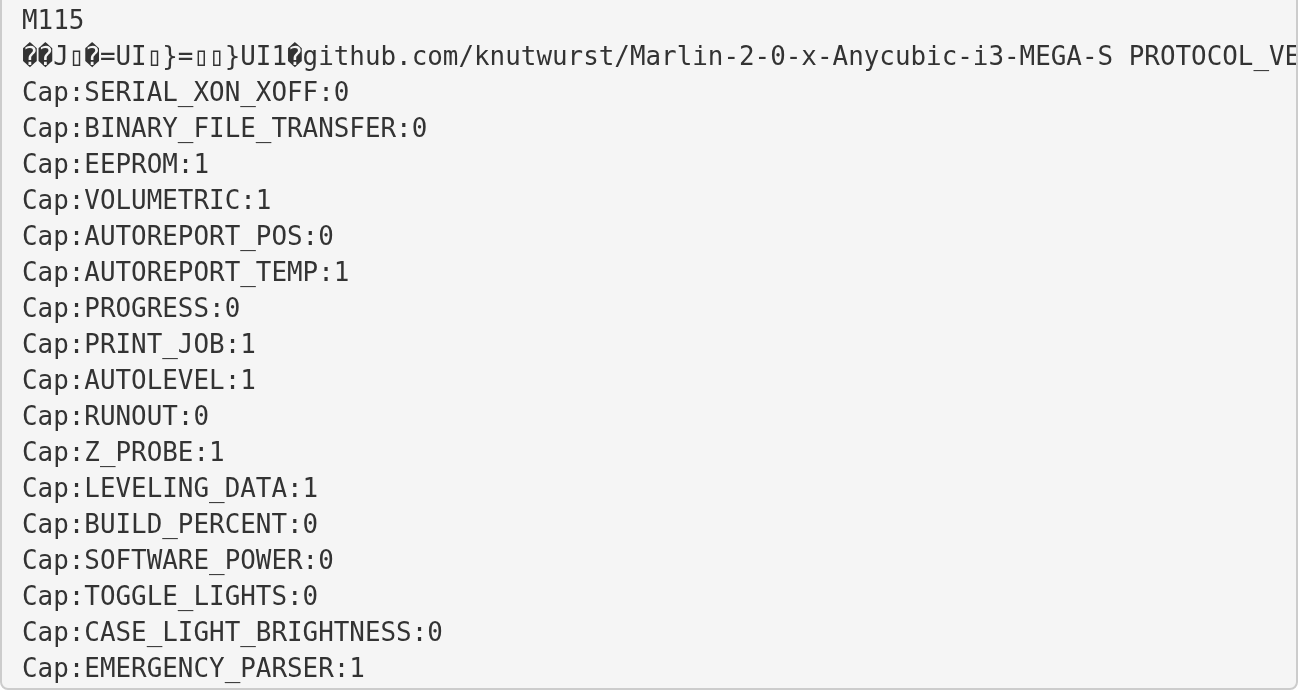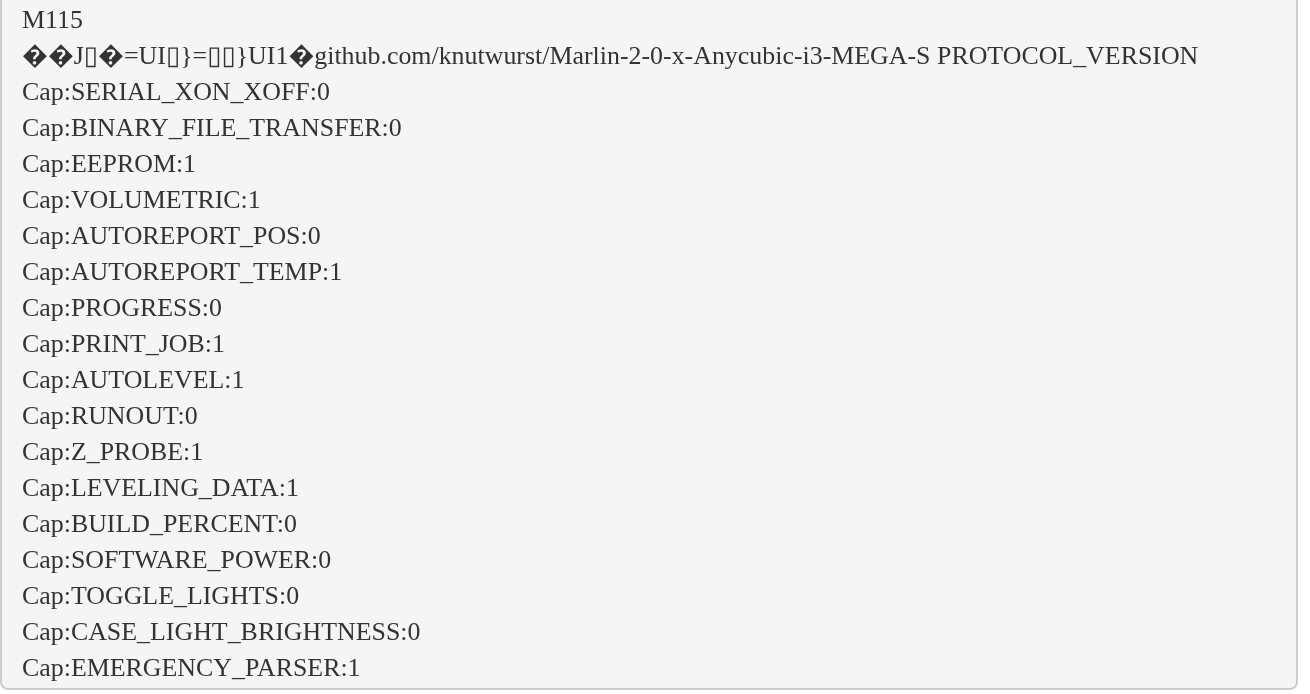--- a/index.html
+++ b/index.html
@@ -27,21 +27,20 @@
       padding: 20px 0 0 20px;
       font-family: "DejaVu Sans Mono", monospace;
       font-size: 25.9px;
       line-height: 36px;
       color: #333333;
       white-space: pre;
     }
     .line {
       display: block;
       height: 36px;
-      font-family: Liberation Serif, serif;
     }
   </style>
 </head>
 <body>
 
 <div class="code-block">
   <pre class="code-pre"><span class="line">M115</span><span class="line">��J▯�=UI▯}=▯▯}UI1�github.com/knutwurst/Marlin-2-0-x-Anycubic-i3-MEGA-S PROTOCOL_VERSION</span><span class="line">Cap:SERIAL_XON_XOFF:0</span><span class="line">Cap:BINARY_FILE_TRANSFER:0</span><span class="line">Cap:EEPROM:1</span><span class="line">Cap:VOLUMETRIC:1</span><span class="line">Cap:AUTOREPORT_POS:0</span><span class="line">Cap:AUTOREPORT_TEMP:1</span><span class="line">Cap:PROGRESS:0</span><span class="line">Cap:PRINT_JOB:1</span><span class="line">Cap:AUTOLEVEL:1</span><span class="line">Cap:RUNOUT:0</span><span class="line">Cap:Z_PROBE:1</span><span class="line">Cap:LEVELING_DATA:1</span><span class="line">Cap:BUILD_PERCENT:0</span><span class="line">Cap:SOFTWARE_POWER:0</span><span class="line">Cap:TOGGLE_LIGHTS:0</span><span class="line">Cap:CASE_LIGHT_BRIGHTNESS:0</span><span class="line">Cap:EMERGENCY_PARSER:1</span></pre>
 </div>
 
 </body></html>

